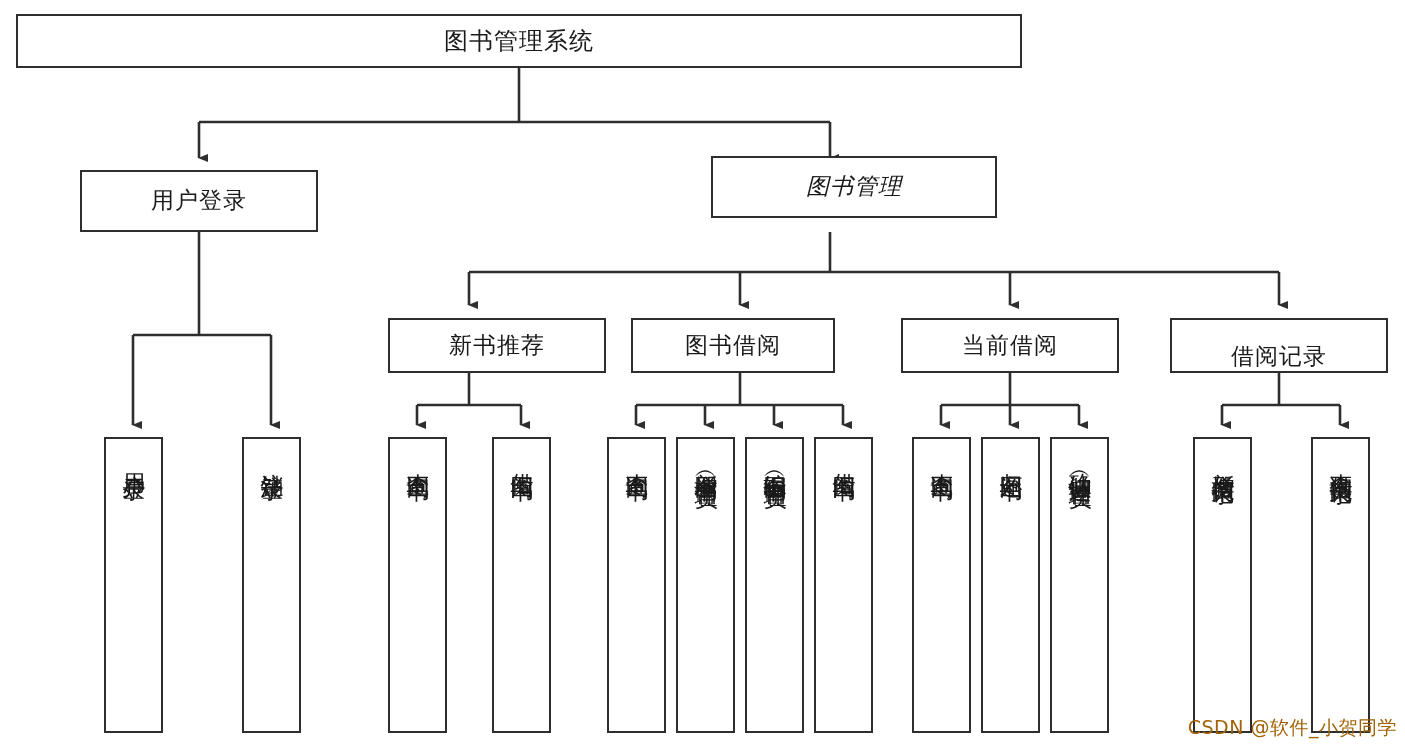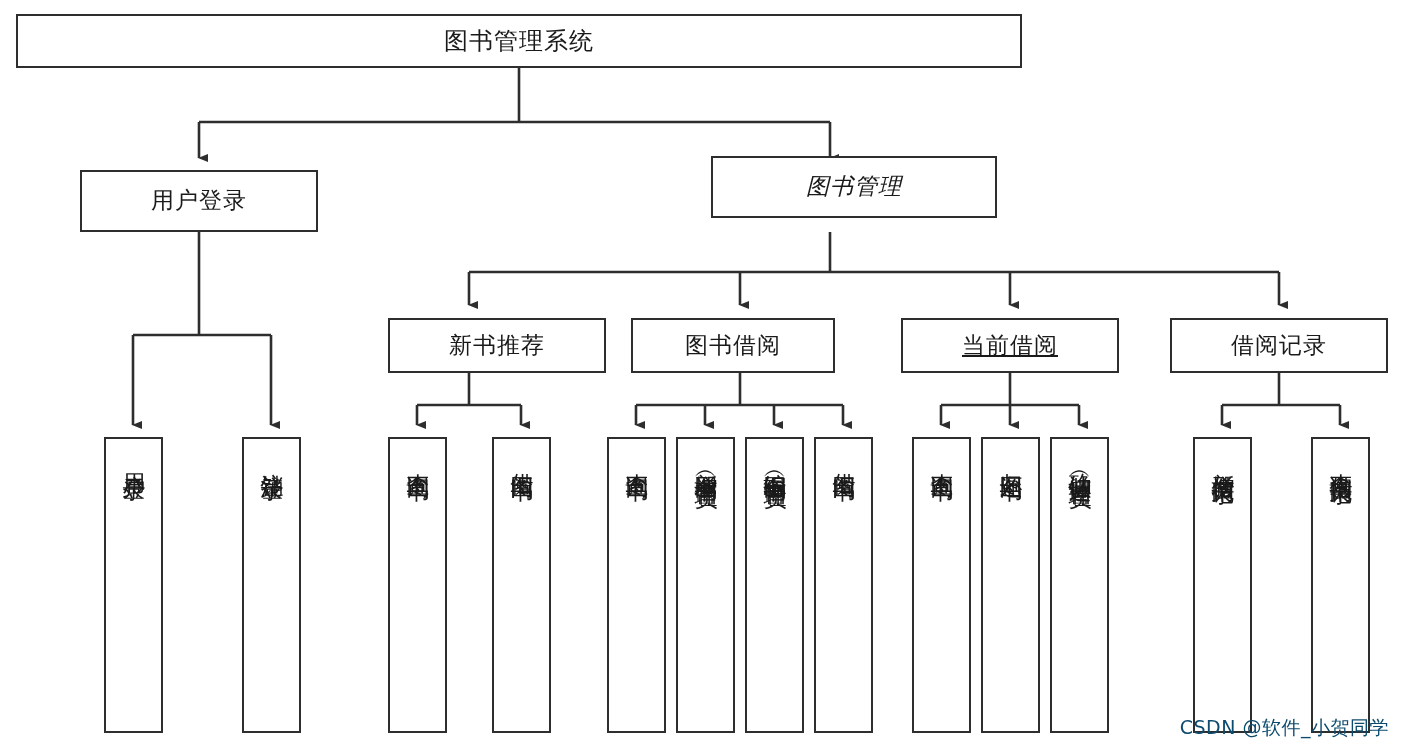--- a/index.html
+++ b/index.html
@@ -48,24 +48,24 @@
   }
   svg.wires{
     position:absolute;
     left:0;top:0;
     width:1405px;
     height:747px;
     pointer-events:none;
   }
   .wm{
     position:absolute;
-    right:16px;
+    right:8px;
     bottom:6px;
     font-size:19px;
-    color:#0c4a6e;
+    color:#a16207;
     letter-spacing:0.5px;
     white-space:nowrap;
   }
 </style>
 </head>
 <body>
 
 <div id="canvas">
 
   <svg class="wires" viewBox="0 0 1405 747" xmlns="http://www.w3.org/2000/svg">
@@ -130,24 +130,24 @@
   <div class="node horiz" style="left:711px;top:156px;width:286px;height:62px;font-style:italic;">
     <span>图书管理</span>
   </div>
 
   <div class="node horiz" style="left:360px;top:318px;width:218px;height:55px;margin-left:28px;">
     <span>新书推荐</span>
   </div>
   <div class="node horiz" style="left:631px;top:318px;width:204px;height:55px;">
     <span>图书借阅</span>
   </div>
-  <div class="node horiz" style="left:901px;top:318px;width:218px;height:55px;text-decoration:underline;">
+  <div class="node horiz" style="left:901px;top:318px;width:218px;height:55px;">
     <span>当前借阅</span>
   </div>
-  <div class="node horiz" style="left:1170px;top:318px;width:218px;height:55px;">
+  <div class="node horiz" style="left:1170px;top:318px;width:218px;height:55px;align-items:flex-end;">
     <span>借阅记录</span>
   </div>
 
   <div class="node leaf" style="left:104px;top:437px;width:59px;height:296px;">
     <span class="vlabel">用户登录</span>
   </div>
   <div class="node leaf" style="left:242px;top:437px;width:59px;height:296px;">
     <span class="vlabel">注销登录</span>
   </div>
 

